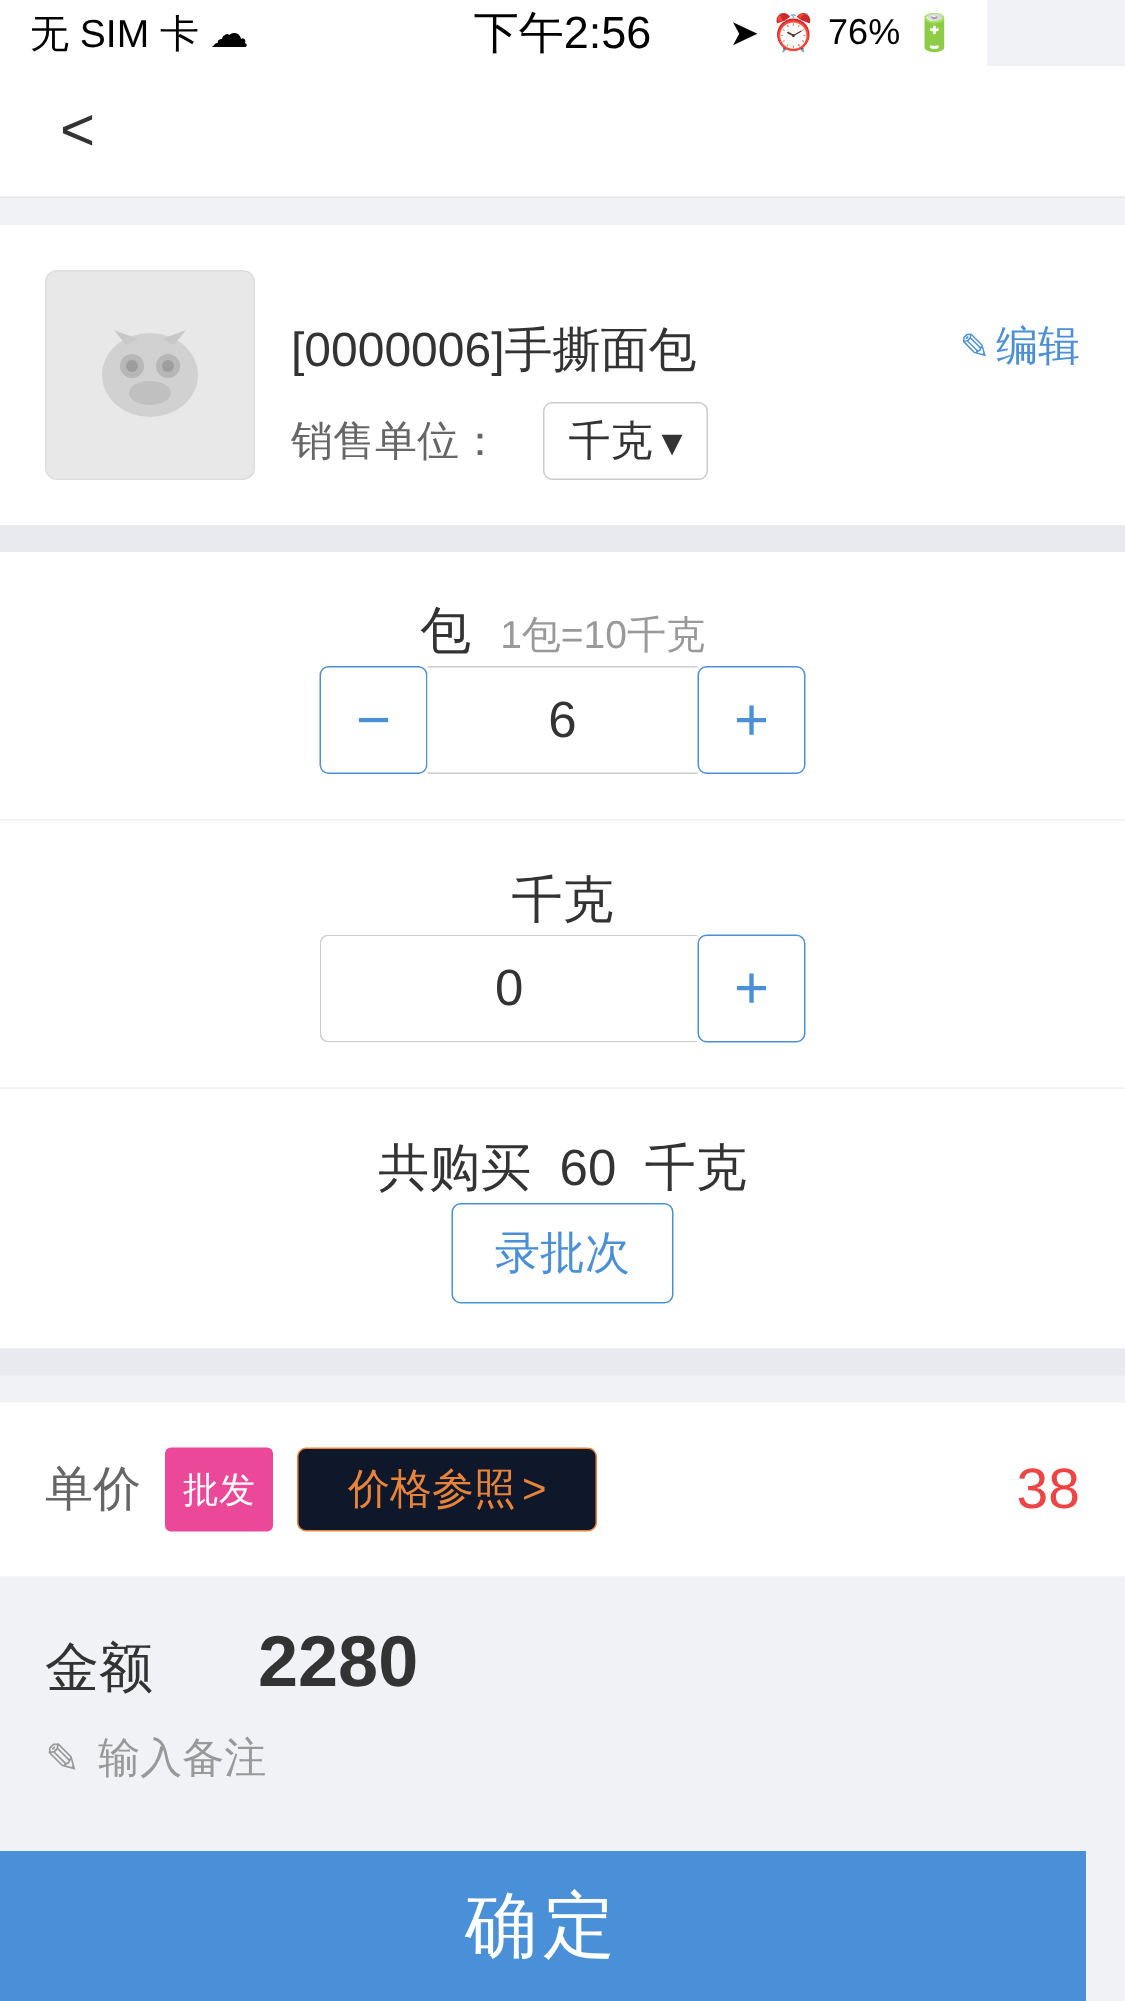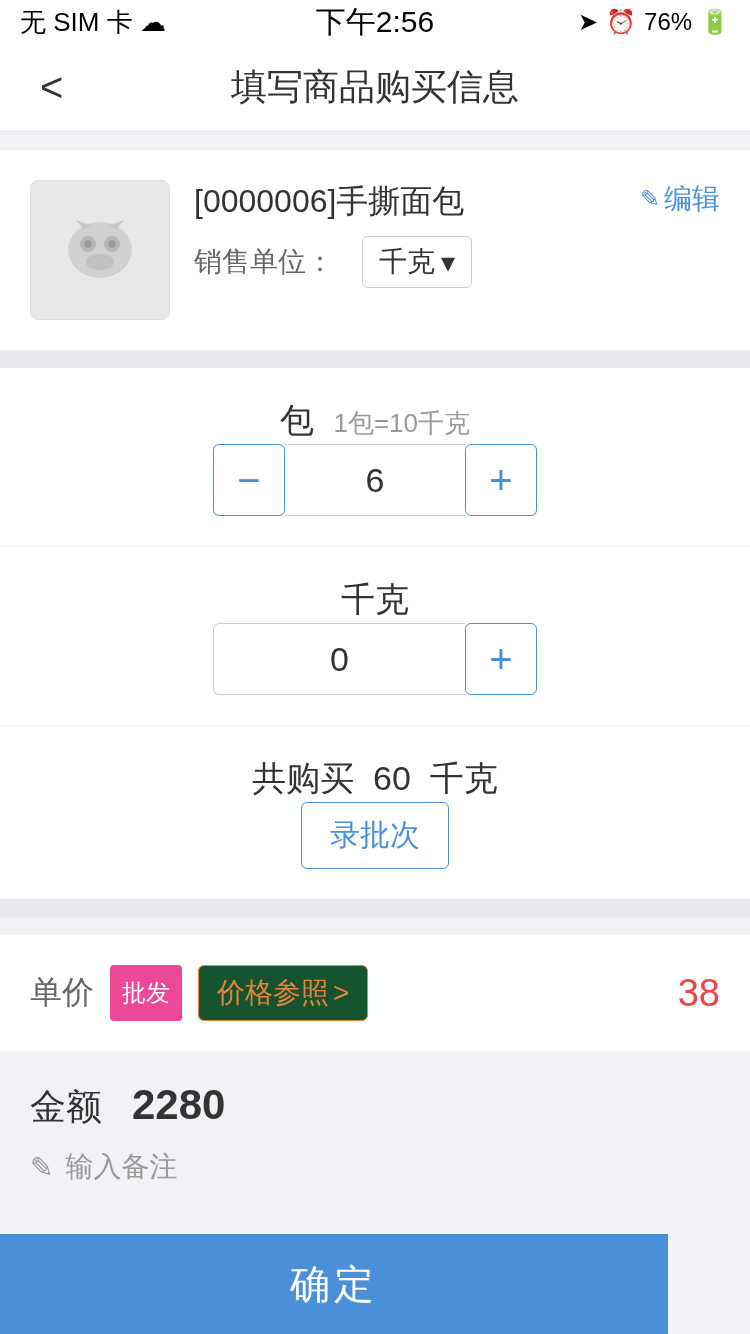--- a/index.html
+++ b/index.html
@@ -8,21 +8,21 @@
       width: 750px;
       min-height: 1334px;
       font-family: -apple-system, "PingFang SC", "Helvetica Neue", Arial, sans-serif;
       background: #f0f2f5;
       font-size: 32px;
       position: relative;
     }
 
     
     .status-bar {
-      width: 750px;
+      width: 658px;
       height: 44px;
       background: #fff;
       display: flex;
       align-items: center;
       justify-content: space-between;
       padding: 0 20px;
       font-size: 26px;
       color: #000;
     }
     .status-left {
@@ -68,21 +68,21 @@
       font-size: 36px;
       font-weight: 500;
       color: #333;
     }
 
     
     .product-section {
       background: #fff;
       padding: 30px;
       display: flex;
-      align-items: flex-start;
+      align-items: flex-end;
       gap: 24px;
       margin-top: 18px;
     }
     .product-image {
       width: 140px;
       height: 140px;
       background: #e8e8e8;
       border: 1px solid #ddd;
       border-radius: 8px;
       display: flex;
@@ -258,23 +258,23 @@
       background: #ec4899;
       color: #fff;
       font-size: 24px;
       padding: 12px 12px;
       border-radius: 4px;
     }
     .price-ref-btn {
       border: 1.5px solid #e8833a;
       color: #e8833a;
       font-size: 28px;
-      padding: 8px 18px;
+      padding: 8px 33px;
       border-radius: 6px;
-      background: #14532d;
+      background: #0f172a;
       display: flex;
       align-items: center;
       gap: 4px;
       cursor: pointer;
     }
     .price-value {
       margin-left: auto;
       font-size: 38px;
       color: #ef4444;
       font-weight: 500;
@@ -285,22 +285,23 @@
       background: #f0f2f5;
       padding: 30px 30px 20px;
     }
     .amount-row {
       font-size: 36px;
       color: #333;
       font-weight: 500;
       margin-bottom: 16px;
     }
     .amount-row .amount-value {
-      font-size: 42px;
+      font-size: 48px;
       font-weight: bold;
+      margin-left: 40px;
     }
     .note-row {
       display: flex;
       align-items: center;
       gap: 12px;
       color: #999;
       font-size: 28px;
       cursor: pointer;
     }
     .pencil-icon {
@@ -312,25 +313,25 @@
     .content-spacer {
       background: #f0f2f5;
       height: 300px;
     }
 
     
     .confirm-btn {
       position: fixed;
       bottom: 0;
       left: 0;
-      width: 668px;
+      width: 724px;
       height: 100px;
       background: #4a90d9;
       color: #fff;
-      font-size: 40px;
+      font-size: 48px;
       border: none;
       display: flex;
       align-items: center;
       justify-content: center;
       cursor: pointer;
       letter-spacing: 4px;
     }
   </style>
 </head>
 <body>
@@ -343,21 +344,20 @@
   <div class="status-right">
     <span>➤</span>
     <span>⏰</span>
     <span>76%</span>
     <span>🔋</span>
   </div>
 </div>
 
 <div class="nav-bar">
   <div class="nav-back">&lt;</div>
-  <div class="nav-title">填写商品购买信息</div>
 </div>
 
 <div class="product-section">
   <div class="product-image">
     <svg viewBox="0 0 80 80" xmlns="http://www.w3.org/2000/svg">
 
       <ellipse cx="40" cy="40" rx="32" ry="28" fill="#bbb"></ellipse>
       <circle cx="28" cy="34" r="8" fill="#888"></circle>
       <circle cx="52" cy="34" r="8" fill="#888"></circle>
       <circle cx="28" cy="34" r="4" fill="#555"></circle>

